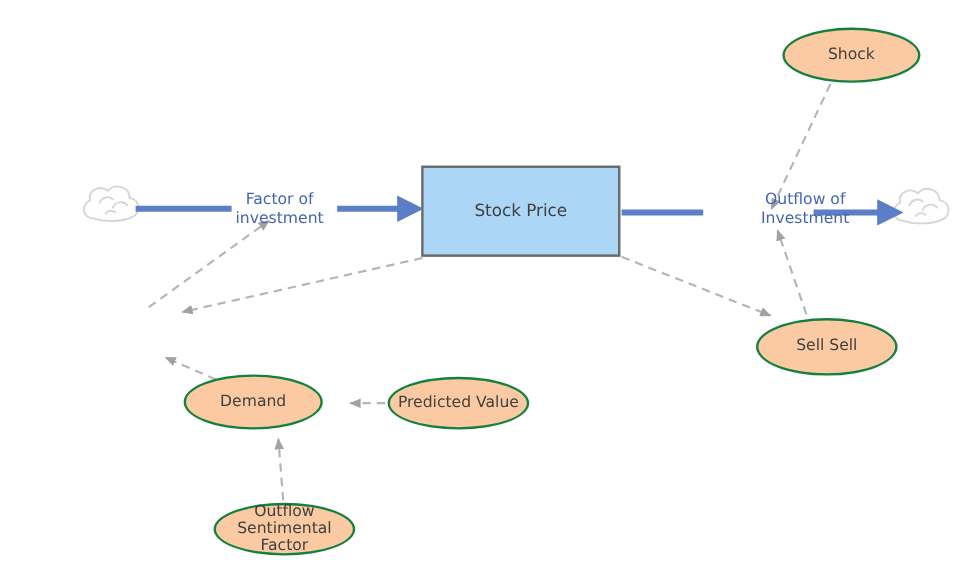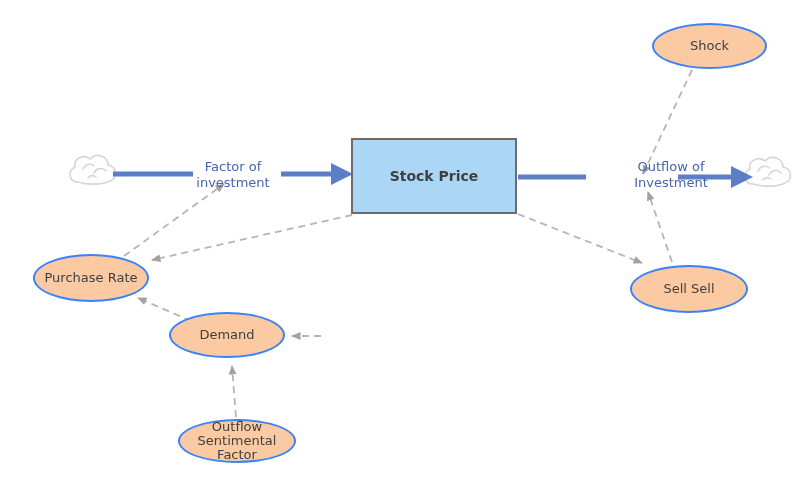--- a/index.html
+++ b/index.html
@@ -17,38 +17,37 @@
   
   .stock-box {
     position: absolute;
     left: 351px; top: 138px;
     width: 166px; height: 76px;
     background: #abd6f5;
     border: 2.5px solid #6b6b6b;
     display: flex; align-items: center; justify-content: center;
     font-size: 14px; color: #3f3f3f;
     text-align: center;
-    font-weight: bold;
   }
 
   
   .aux {
     position: absolute;
     background: #fbcaa3;
-    border: 2px solid #3b82f6;
+    border: 2px solid #15803d;
     border-radius: 50%;
     display: flex; align-items: center; justify-content: center;
     font-size: 13px; color: #3f3f3f;
     text-align: center;
     line-height: 14px;
   }
   .aux-shock          { left: 652px; top: 23px;  width: 115px; height: 46px; }
   .aux-purchase-rate  { left: 33px;  top: 254px; width: 116px; height: 48px; }
   .aux-sell-rate      { left: 630px; top: 265px; width: 118px; height: 48px; }
-  .aux-demand         { left: 169px; top: 312px; width: 116px; height: 46px; }
+  .aux-demand         { left: 153px; top: 312px; width: 116px; height: 46px; }
   .aux-predicted      { left: 323px; top: 314px; width: 118px; height: 44px; }
   .aux-isf            { left: 178px; top: 419px; width: 118px; height: 44px; }
   .aux-isf .lbl       { width: 84px; }
 
   
   .flow-label {
     position: absolute;
     font-size: 13px; color: #4565ae;
     text-align: center;
     line-height: 16px;
@@ -111,26 +110,26 @@
   <div class="flow-label flow-label-in">
     <span>Factor of investment</span>
   </div>
   <div class="flow-label flow-label-out">
     <span>Outflow of Investment</span>
   </div>
 
   <div class="aux aux-shock">
     <span class="lbl">Shock</span>
   </div>
-  <div class="aux aux-purchase-rate">
-    <span class="lbl">Purchase Rate</span>
-  </div>
   <div class="aux aux-sell-rate">
     <span class="lbl">Sell Sell</span>
   </div>
   <div class="aux aux-demand">
     <span class="lbl">Demand</span>
+  </div>
+  <div class="aux aux-predicted">
+    <span class="lbl">Predicted Value</span>
   </div>
   <div class="aux aux-isf">
     <span class="lbl">Outflow Sentimental Factor</span>
   </div>
 
 </div>
 
 </body></html>

